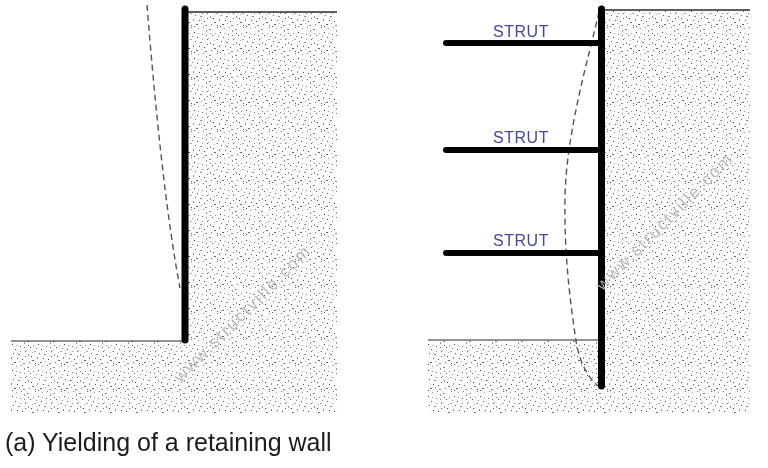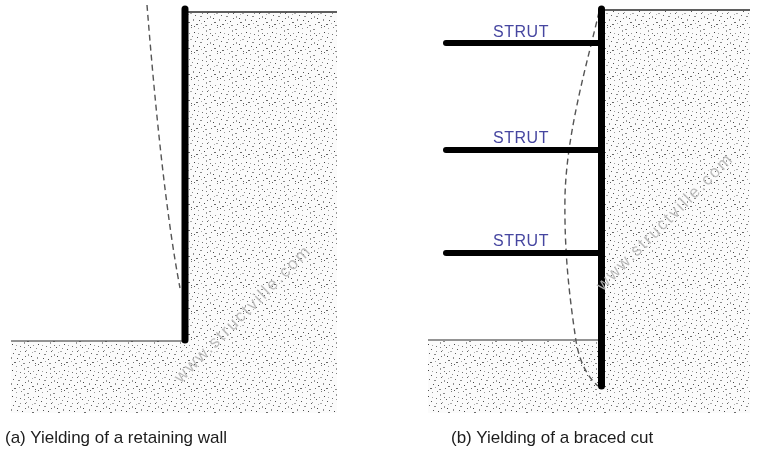--- a/index.html
+++ b/index.html
@@ -17,21 +17,21 @@
     transform: translateX(-50%);
     color: #4646a0;
     font-size: 16px;
     letter-spacing: 0.5px;
     line-height: 1;
     white-space: nowrap;
   }
   .caption {
     position: absolute;
     color: #1c1c1c;
-    font-size: 17px;
+    font-size: 25px;
     line-height: 1.1;
     white-space: nowrap;
   }
   .watermark {
     position: absolute;
     transform: translate(-50%, -50%) rotate(-45deg);
     color: #b5b5b5;
     font-size: 17px;
     letter-spacing: 2px;
     white-space: nowrap;
@@ -116,15 +116,14 @@
   </svg>
 
   <span class="watermark" style="left:243px; top:314px;">www.structville.com</span>
   <span class="watermark" style="left:665px; top:222px;">www.structville.com</span>
 
   <span class="strut-label" style="left:521px; top:24px;">STRUT</span>
   <span class="strut-label" style="left:521px; top:130px;">STRUT</span>
   <span class="strut-label" style="left:521px; top:233px;">STRUT</span>
 
   <div class="caption" style="left:5px; top:429px;">(a) Yielding of a retaining wall</div>
-  <div class="caption" style="left:451px; top:429px;">(b) Yielding of a braced cut</div>
 
 </div>
 
 </body></html>

